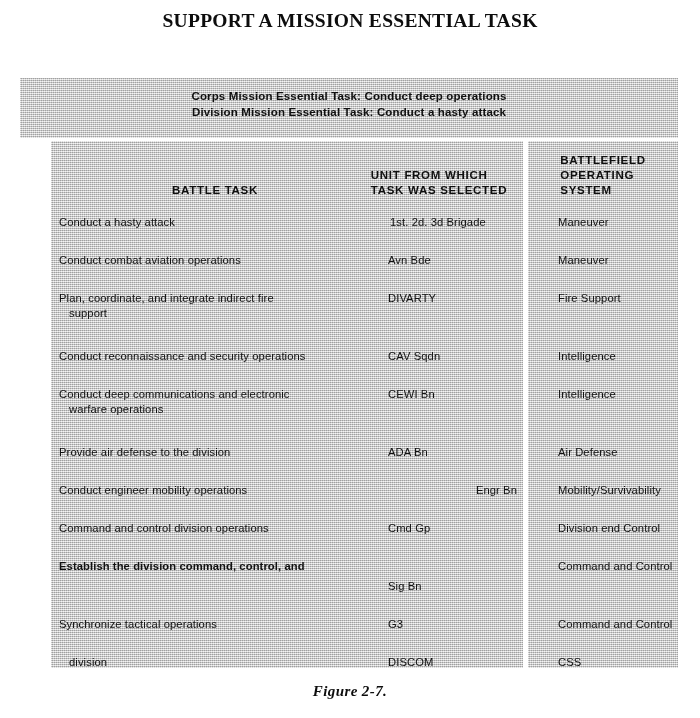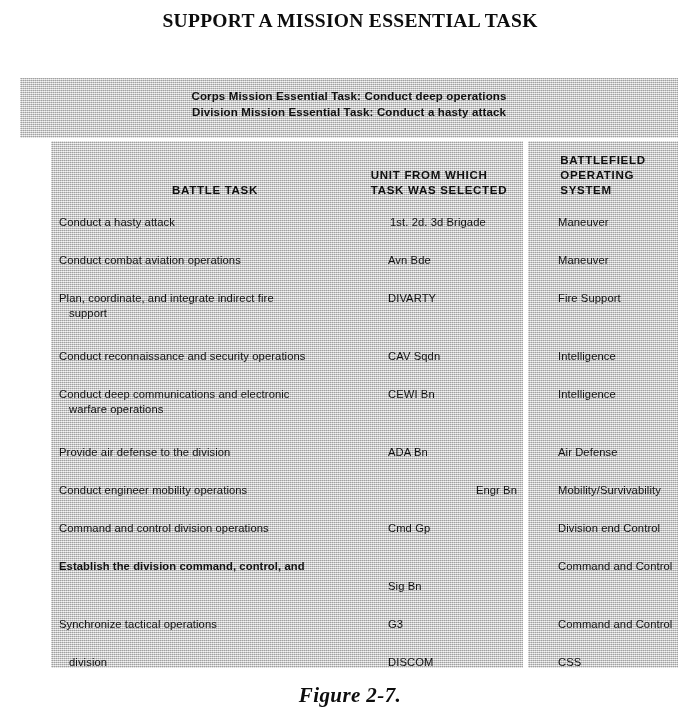--- a/index.html
+++ b/index.html
@@ -135,21 +135,21 @@
   
   #figure-caption {
     position: absolute;
     left: 0;
     top: 683px;
     width: 700px;
     text-align: center;
     font-family: "Liberation Serif", serif;
     font-style: italic;
     font-weight: bold;
-    font-size: 21px;
+    font-size: 15px;
     color: #0d0d0d;
     letter-spacing: 0.4px;
   }
 </style>
 </head>
 <body>
 
 <div id="figure-title">
   <span class="tline">SUPPORT A MISSION ESSENTIAL TASK</span>
 </div>

